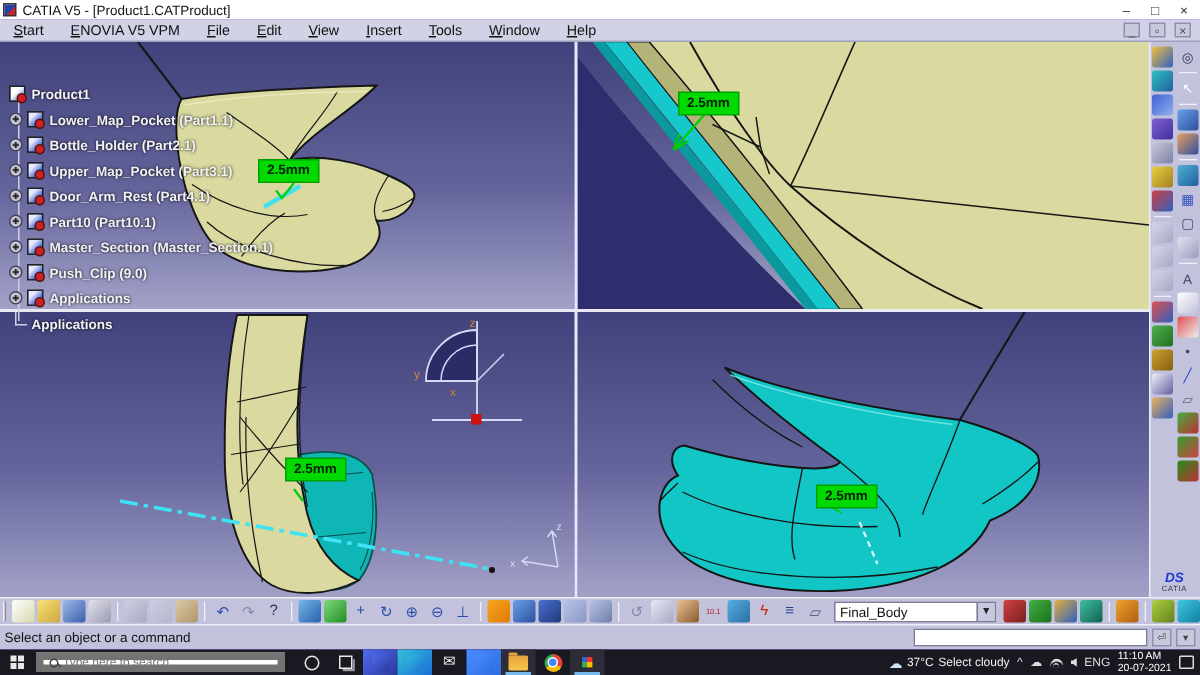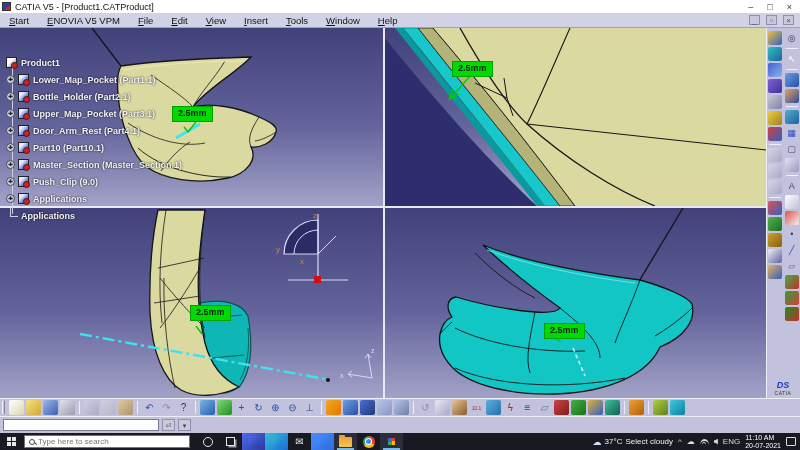--- a/index.html
+++ b/index.html
@@ -68,21 +68,21 @@
   .statusbar { position:absolute; left:0; top:416px; width:800px; height:17px; background:#c2c2dc; border-top:1px solid #eeeef8; display:flex; align-items:center; font-size:9px; color:#111; padding:0 3px; }
   .status-msg { flex:1; }
   .cmd-input { width:156px; height:12px; border:1px solid #7a7a99; background:#fff; font-size:8px; padding:0 2px; }
   .sbtn { width:13px; height:12px; background:#c9c9de; border:1px solid #8f8fae; margin-left:3px; font-size:7px; color:#444; text-align:center; line-height:11px; }
 
   
   .taskbar { position:absolute; left:0; top:433px; width:800px; height:17px; background:#191921; display:flex; align-items:center; color:#eee; }
   .startbtn { width:24px; height:17px; display:flex; align-items:center; justify-content:center; }
   .winlogo { width:10px; height:10px; display:grid; grid-template-columns:4px 4px; grid-template-rows:4px 4px; gap:1px; }
   .winlogo i { background:#e8e8e8; }
-  .searchbox { width:166px; height:13px; background:#fff; border:1px solid #737373; display:flex; align-items:center; margin-right:6px; }
+  .searchbox { width:166px; height:13px; background:#fff; border:5px solid #737373; display:flex; align-items:center; margin-right:6px; }
   .mag { width:6px; height:6px; border:1.2px solid #444; border-radius:50%; margin:0 3px 0 4px; position:relative; flex:none; }
   .mag::after { content:""; position:absolute; width:3px; height:1.2px; background:#444; transform:rotate(45deg); right:-3px; bottom:-1px; }
   .searchbox input { border:none; outline:none; flex:1; font-size:8px; color:#333; background:transparent; }
   .tb-apps { display:flex; align-items:center; }
   .tb-cell { width:23px; height:17px; display:flex; align-items:center; justify-content:center; position:relative; }
   .tb-cell.active { background:#2d2d3a; }
   .tb-cell.active::after { content:""; position:absolute; left:3px; bottom:0; width:17px; height:2px; background:#76b9ed; }
   .k-ring { width:10px; height:10px; border:1.6px solid #e8e8e8; border-radius:50%; }
   .k-tview { width:9px; height:9px; border:1.2px solid #e8e8e8; box-shadow:2px 2px 0 -0.5px #9a9aa6; }
   .k-box { width:12px; height:12px; border-radius:2px; }
@@ -324,27 +324,32 @@
       <div class="ds">DS</div>
       <div class="ca">CATIA</div>
     </div>
   </div>
 
   <div class="bbar" data-name="bottom-toolbar">
     <span class="grip" data-name="toolbar-grip"></span>
     <span style="display:contents">
       
     <span class="ticon" data-name="new-document-icon" style="background: linear-gradient(135deg, rgb(255, 255, 255), rgb(216, 216, 176));"></span><span class="ticon" data-name="open-icon" style="background: linear-gradient(135deg, rgb(246, 226, 122), rgb(208, 167, 60));"></span><span class="ticon" data-name="save-icon" style="background: linear-gradient(135deg, rgb(157, 183, 232), rgb(59, 95, 174));"></span><span class="ticon" data-name="print-icon" style="background: linear-gradient(135deg, rgb(226, 226, 236), rgb(154, 154, 176));"></span><span class="tsep" data-name="toolbar-separator"></span><span class="ticon" data-name="cut-icon" style="background: linear-gradient(135deg, rgb(207, 207, 226), rgb(169, 169, 196));"></span><span class="ticon" data-name="copy-icon" style="background: linear-gradient(135deg, rgb(207, 207, 226), rgb(181, 181, 204));"></span><span class="ticon" data-name="paste-icon" style="background: linear-gradient(135deg, rgb(217, 201, 168), rgb(176, 148, 104));"></span><span class="tsep" data-name="toolbar-separator"></span><span class="ticon" data-name="undo-icon" style="color: rgb(42, 79, 174);">↶</span><span class="ticon" data-name="redo-icon" style="color: rgb(138, 138, 168);">↷</span><span class="ticon" data-name="whats-this-icon" style="color: rgb(51, 51, 85);">?</span><span class="tsep" data-name="toolbar-separator"></span><span class="ticon" data-name="fly-mode-icon" style="background: linear-gradient(135deg, rgb(116, 182, 232), rgb(42, 95, 174));"></span><span class="ticon" data-name="fit-all-in-icon" style="background: linear-gradient(135deg, rgb(127, 216, 127), rgb(31, 143, 31));"></span><span class="ticon" data-name="pan-icon" style="color: rgb(42, 79, 174);">+</span><span class="ticon" data-name="rotate-icon" style="color: rgb(42, 79, 174);">↻</span><span class="ticon" data-name="zoom-in-icon" style="color: rgb(42, 79, 174);">⊕</span><span class="ticon" data-name="zoom-out-icon" style="color: rgb(42, 79, 174);">⊖</span><span class="ticon" data-name="normal-view-icon" style="color: rgb(42, 79, 174);">⊥</span><span class="tsep" data-name="toolbar-separator"></span><span class="ticon" data-name="quick-view-icon" style="background: linear-gradient(135deg, rgb(245, 166, 35), rgb(224, 123, 0));"></span><span class="ticon" data-name="isometric-view-icon" style="background: linear-gradient(135deg, rgb(106, 160, 232), rgb(44, 79, 158));"></span><span class="ticon" data-name="shaded-view-icon" style="background: linear-gradient(135deg, rgb(74, 111, 212), rgb(34, 58, 119));"></span><span class="ticon" data-name="view-mode-1-icon" style="background: linear-gradient(135deg, rgb(184, 196, 232), rgb(138, 151, 196));"></span><span class="ticon" data-name="view-mode-2-icon" style="background: linear-gradient(135deg, rgb(184, 196, 232), rgb(112, 126, 168));"></span><span class="tsep" data-name="toolbar-separator"></span><span class="ticon" data-name="update-icon" style="color: rgb(138, 138, 168);">↺</span><span class="ticon" data-name="session-clock-icon" style="background: linear-gradient(135deg, rgb(232, 232, 244), rgb(168, 168, 196));"></span><span class="ticon" data-name="manikin-icon" style="background: linear-gradient(135deg, rgb(232, 196, 154), rgb(138, 90, 42));"></span><span class="ticon" data-name="measure-item-icon" style="color: rgb(192, 32, 32); font-size: 5px;">10.1</span><span class="ticon" data-name="mass-properties-icon" style="background: linear-gradient(135deg, rgb(88, 176, 224), rgb(42, 110, 168));"></span><span class="ticon" data-name="knowledge-icon" style="color: rgb(204, 34, 0);">ϟ</span><span class="ticon" data-name="list-icon" style="color: rgb(34, 68, 136);">≡</span><span class="ticon" data-name="plane-icon" style="color: rgb(85, 102, 136);">▱</span></span>
+    <span class="combo" data-name="body-selector-combo">
+      <span class="cval" data-name="body-selector-value">Final_Body</span>
+      <span class="cbtn" data-name="combo-dropdown-icon">▼</span>
+    </span>
     <span style="display:contents">
       
     <span class="ticon" data-name="paint-icon" style="background: linear-gradient(135deg, rgb(208, 64, 64), rgb(122, 32, 32));"></span><span class="ticon" data-name="color-analysis-icon" style="background: linear-gradient(135deg, rgb(68, 176, 68), rgb(26, 112, 26));"></span><span class="ticon" data-name="graph-color-icon" style="background: linear-gradient(135deg, rgb(224, 176, 64), rgb(48, 96, 192));"></span><span class="ticon" data-name="visual-filter-icon" style="background: linear-gradient(135deg, rgb(64, 192, 160), rgb(16, 96, 80));"></span><span class="tsep" data-name="toolbar-separator"></span><span class="ticon" data-name="catalog-hand-icon" style="background: linear-gradient(135deg, rgb(240, 160, 48), rgb(176, 96, 16));"></span><span class="tsep" data-name="toolbar-separator"></span><span class="ticon" data-name="surface-1-icon" style="background: linear-gradient(135deg, rgb(176, 208, 64), rgb(96, 128, 32));"></span><span class="ticon" data-name="surface-2-icon" style="background: linear-gradient(135deg, rgb(64, 200, 224), rgb(16, 128, 160));"></span></span>
 
   </div>
 
   <div class="statusbar" data-name="status-bar">
+    <span class="status-msg" data-name="status-message">Select an object or a command</span>
     <input class="cmd-input" data-name="command-input" value="" style="">
     <span class="sbtn" data-name="command-enter-button">⏎</span>
     <span class="sbtn" data-name="command-history-button">▾</span>
   </div>
 
   <div class="taskbar" data-name="windows-taskbar">
     <span class="startbtn" data-name="start-button">
       <span class="winlogo" data-name="windows-logo-icon">
           <i></i>
           <i></i>

